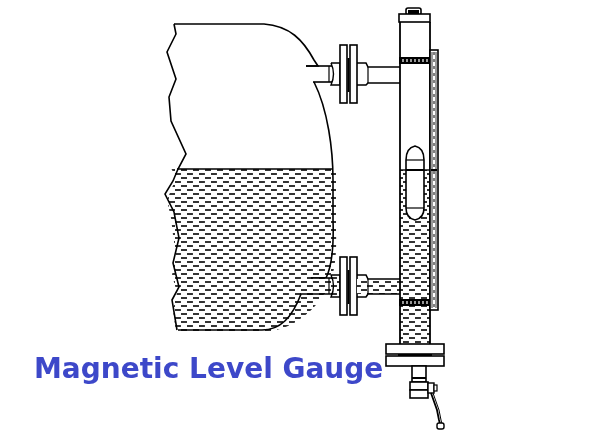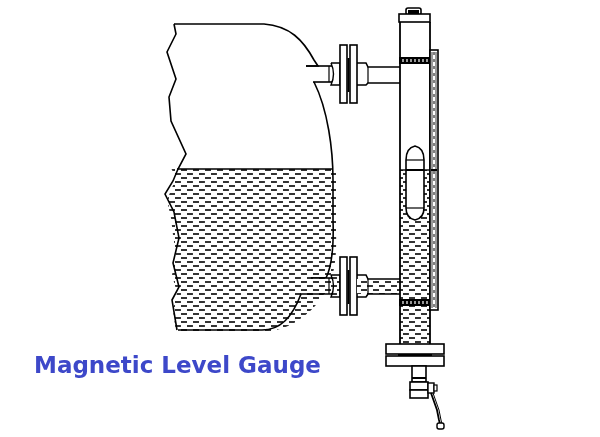--- a/index.html
+++ b/index.html
@@ -1,21 +1,21 @@
 <!DOCTYPE html>
 <html><head>
   <meta charset="utf-8">
   <style>
     html, body { margin: 0; padding: 0; background: #ffffff; }
     body { width: 600px; height: 437px; position: relative; overflow: hidden; }
     #diagram { position: absolute; left: 0; top: 0; width: 600px; height: 437px; }
     .caption {
       position: absolute; left: 34px; top: 352px;
       font-family: "DejaVu Sans", sans-serif; font-weight: bold;
-      font-size: 23px; letter-spacing: 0px;
+      font-size: 28px; letter-spacing: 0px;
     }
   </style>
 </head>
 <body>
 
 <svg id="diagram" viewBox="0 0 600 437" xmlns="http://www.w3.org/2000/svg">
   <defs>
     <pattern id="liquid" width="12" height="8" patternUnits="userSpaceOnUse">
       <rect width="12" height="8" fill="#ffffff"></rect>
       <line x1="1" y1="2" x2="7" y2="2" stroke="#000" stroke-width="1.6"></line>

